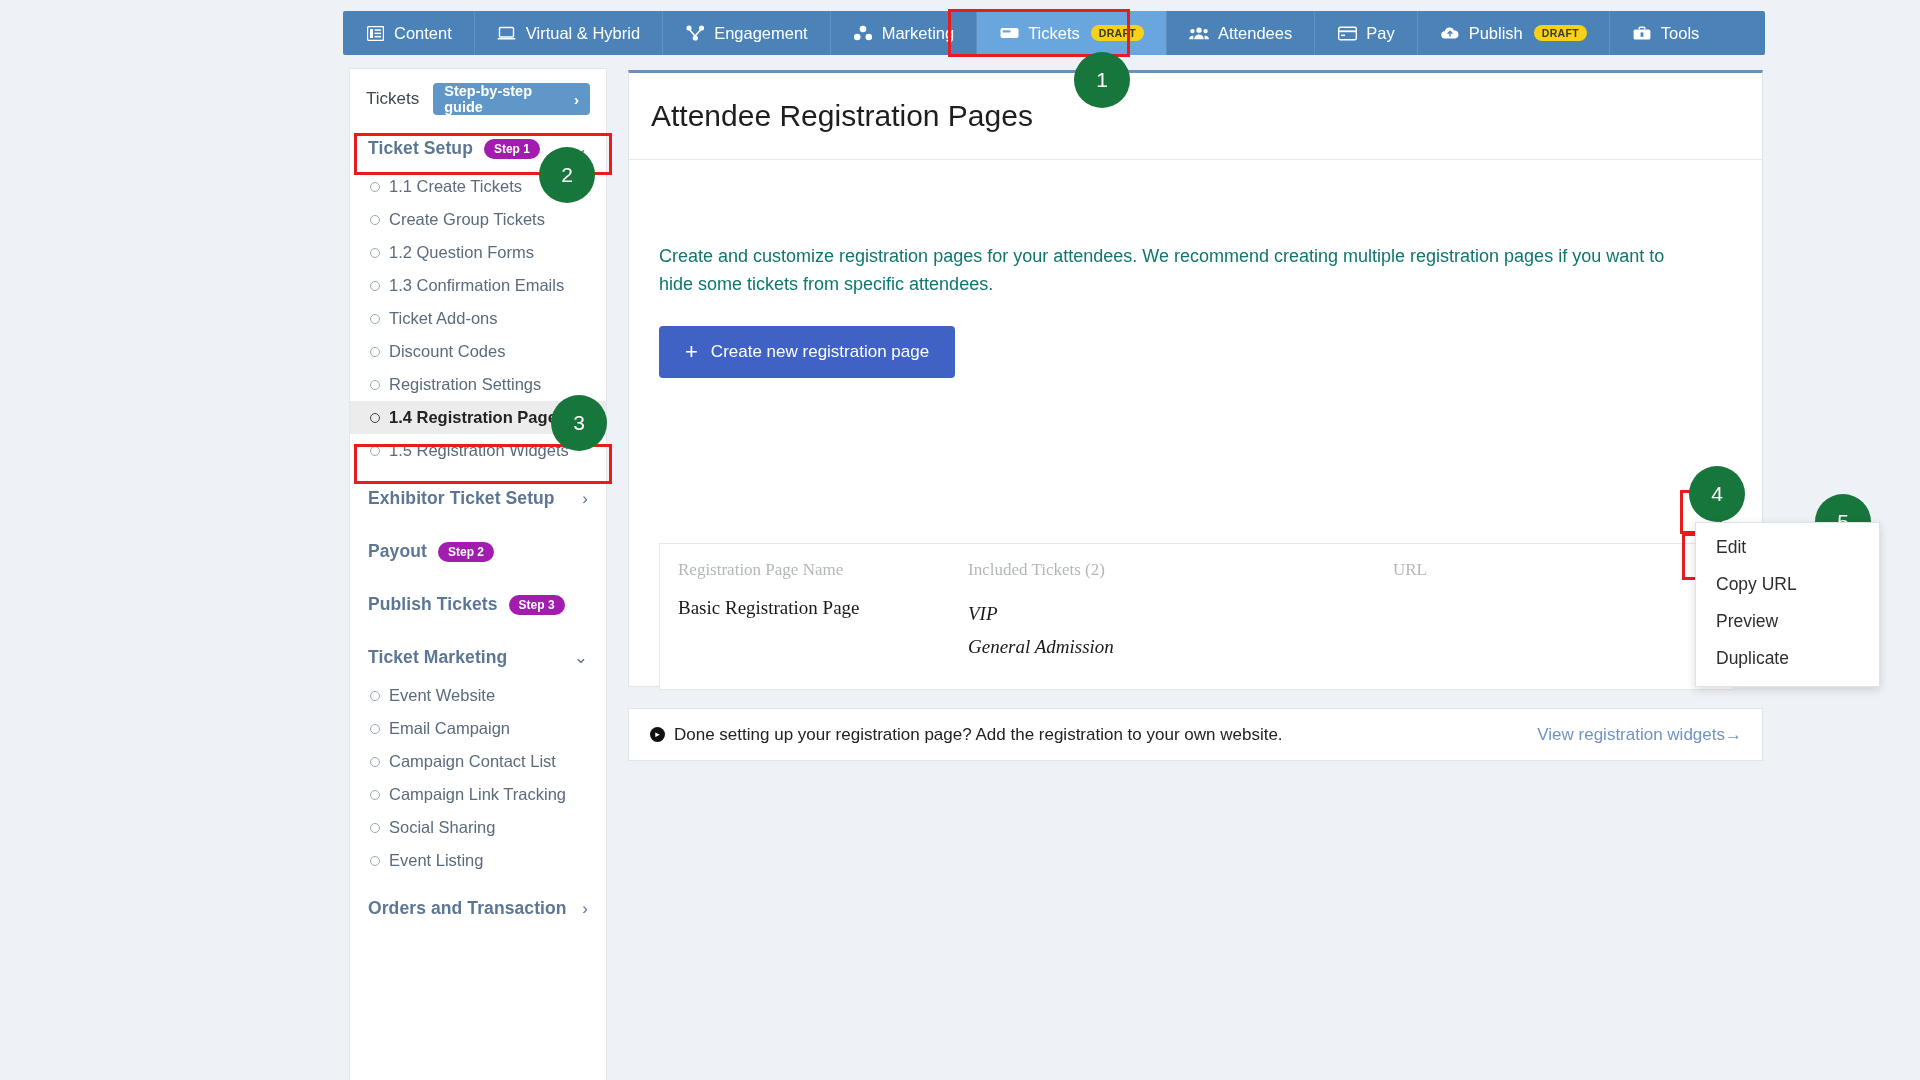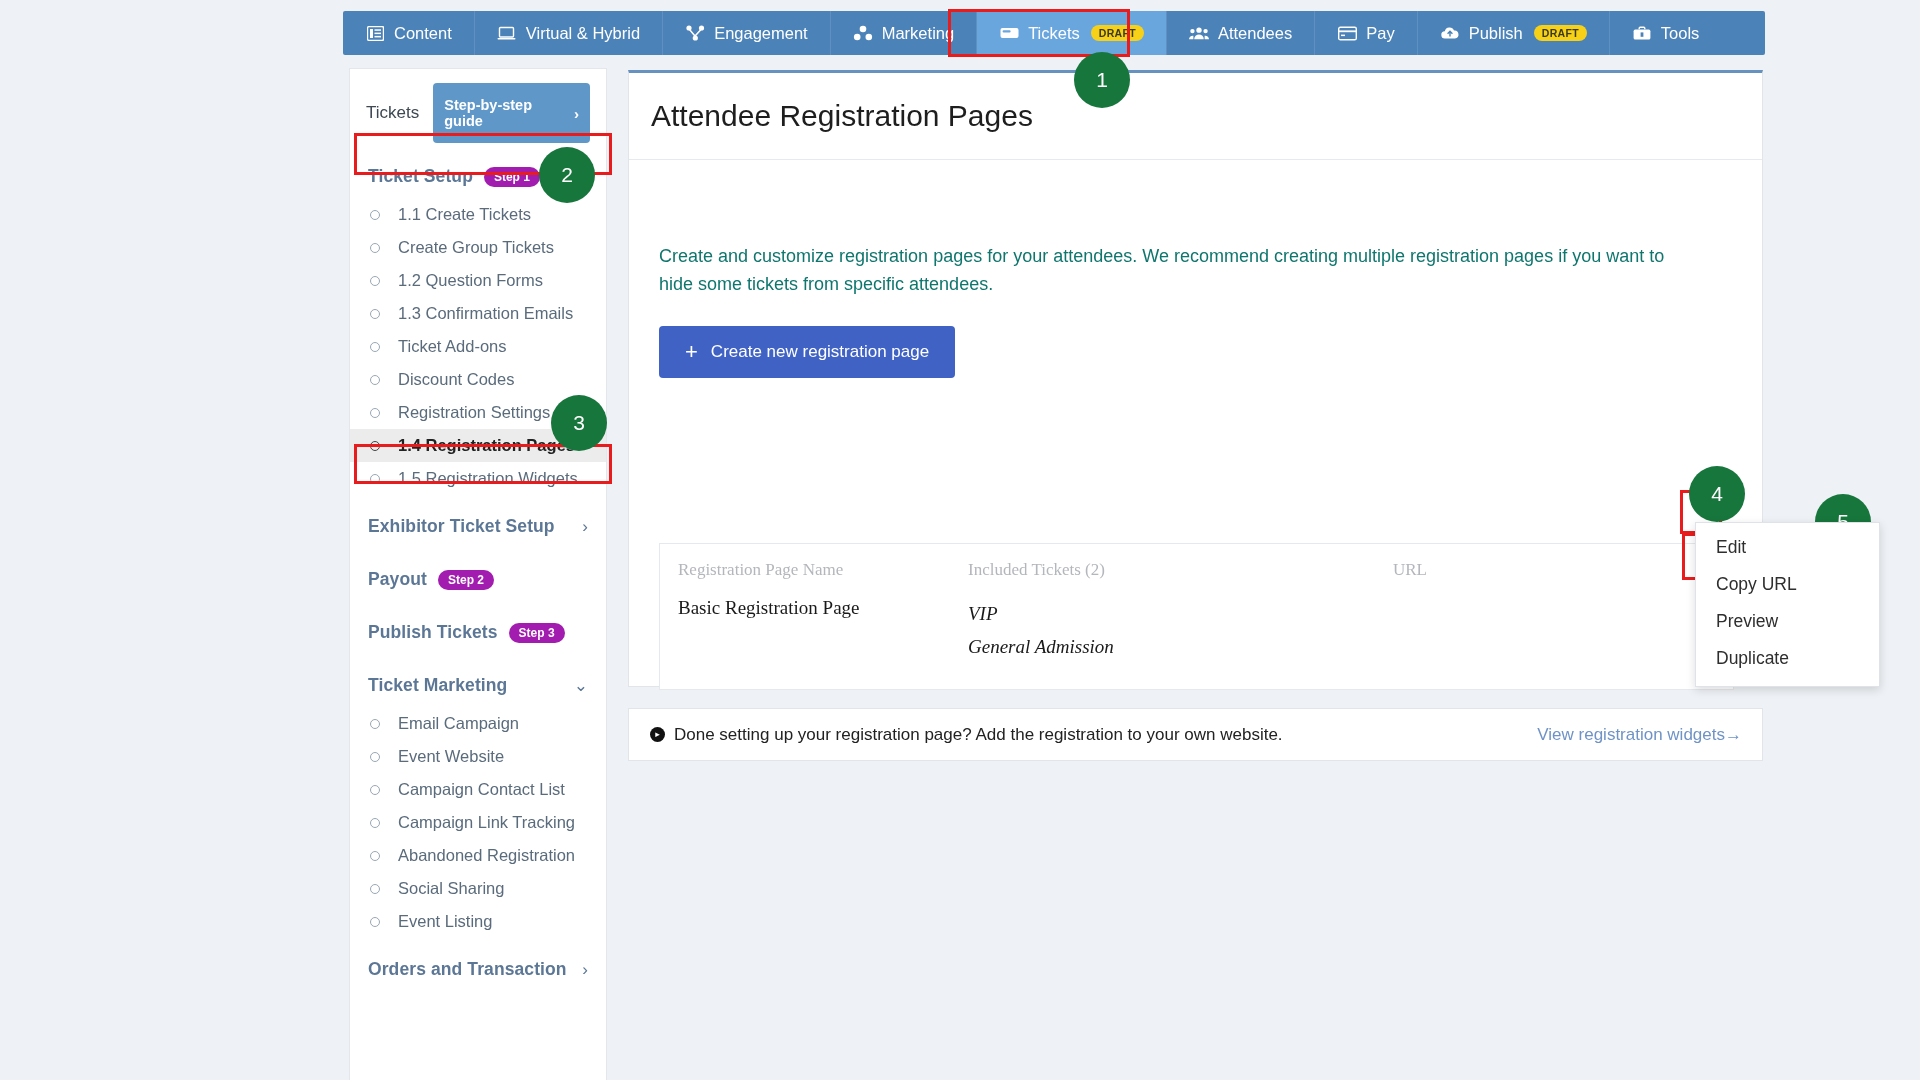--- a/index.html
+++ b/index.html
@@ -48,21 +48,21 @@
     overflow: hidden;
   }
   .side-head {
     display: flex; align-items: center; gap: 14px;
     padding: 14px 16px 12px 16px;
   }
   .side-head-title { font-size: 17px; color: #3d4852; }
   .guide-btn {
     background: #5f97c9; color: #fff;
     font-size: 14.5px; font-weight: bold;
-    border-radius: 4px; padding: 14px 11px;
+    border-radius: 4px; padding: 0 11px;
     display: inline-flex; align-items: center; gap: 6px;
     cursor: pointer;
   }
   .guide-btn .chev { font-size: 15px; font-weight: bold; }
 
   .group-row {
     display: flex; align-items: center;
     padding: 11px 18px 11px 18px;
     gap: 11px;
     cursor: pointer;
@@ -72,21 +72,21 @@
     letter-spacing: .1px;
   }
   .step-pill {
     background: #a21caf; color: #ffffff;
     font-size: 12px; font-weight: bold;
     border-radius: 11px; padding: 3px 10px;
   }
   .group-caret { margin-left: auto; color: #5c7796; font-size: 17px; line-height: 1; }
 
   .sub-item {
-    display: flex; align-items: center; gap: 18px;
+    display: flex; align-items: center; gap: 9px;
     padding: 7px 27px 7px 20px;
     font-size: 16.5px; color: #5a6b7c;
     cursor: pointer;
   }
   .sub-item .ring {
     width: 10px; height: 10px; border: 1.6px solid #9aa7b4;
     border-radius: 50%; flex: 0 0 auto;
   }
   .sub-item.selected {
     background: #ececec; color: #222; font-weight: bold;
@@ -386,37 +386,33 @@
 
     <div class="spacer-sm"></div>
 
     <div class="group-row">
       <span class="group-title">Ticket Marketing</span>
       <span class="group-caret">⌄</span>
     </div>
 
     <div class="sub-item">
       <span class="ring"></span>
+      <span>Event Website</span>
+    </div>
+    <div class="sub-item">
+      <span class="ring"></span>
       <span>Email Campaign</span>
     </div>
     <div class="sub-item">
       <span class="ring"></span>
-      <span>Event Website</span>
-    </div>
-    <div class="sub-item">
-      <span class="ring"></span>
       <span>Campaign Contact List</span>
     </div>
     <div class="sub-item">
       <span class="ring"></span>
       <span>Campaign Link Tracking</span>
-    </div>
-    <div class="sub-item">
-      <span class="ring"></span>
-      <span>Abandoned Registration</span>
     </div>
     <div class="sub-item">
       <span class="ring"></span>
       <span>Social Sharing</span>
     </div>
     <div class="sub-item">
       <span class="ring"></span>
       <span>Event Listing</span>
     </div>
 

